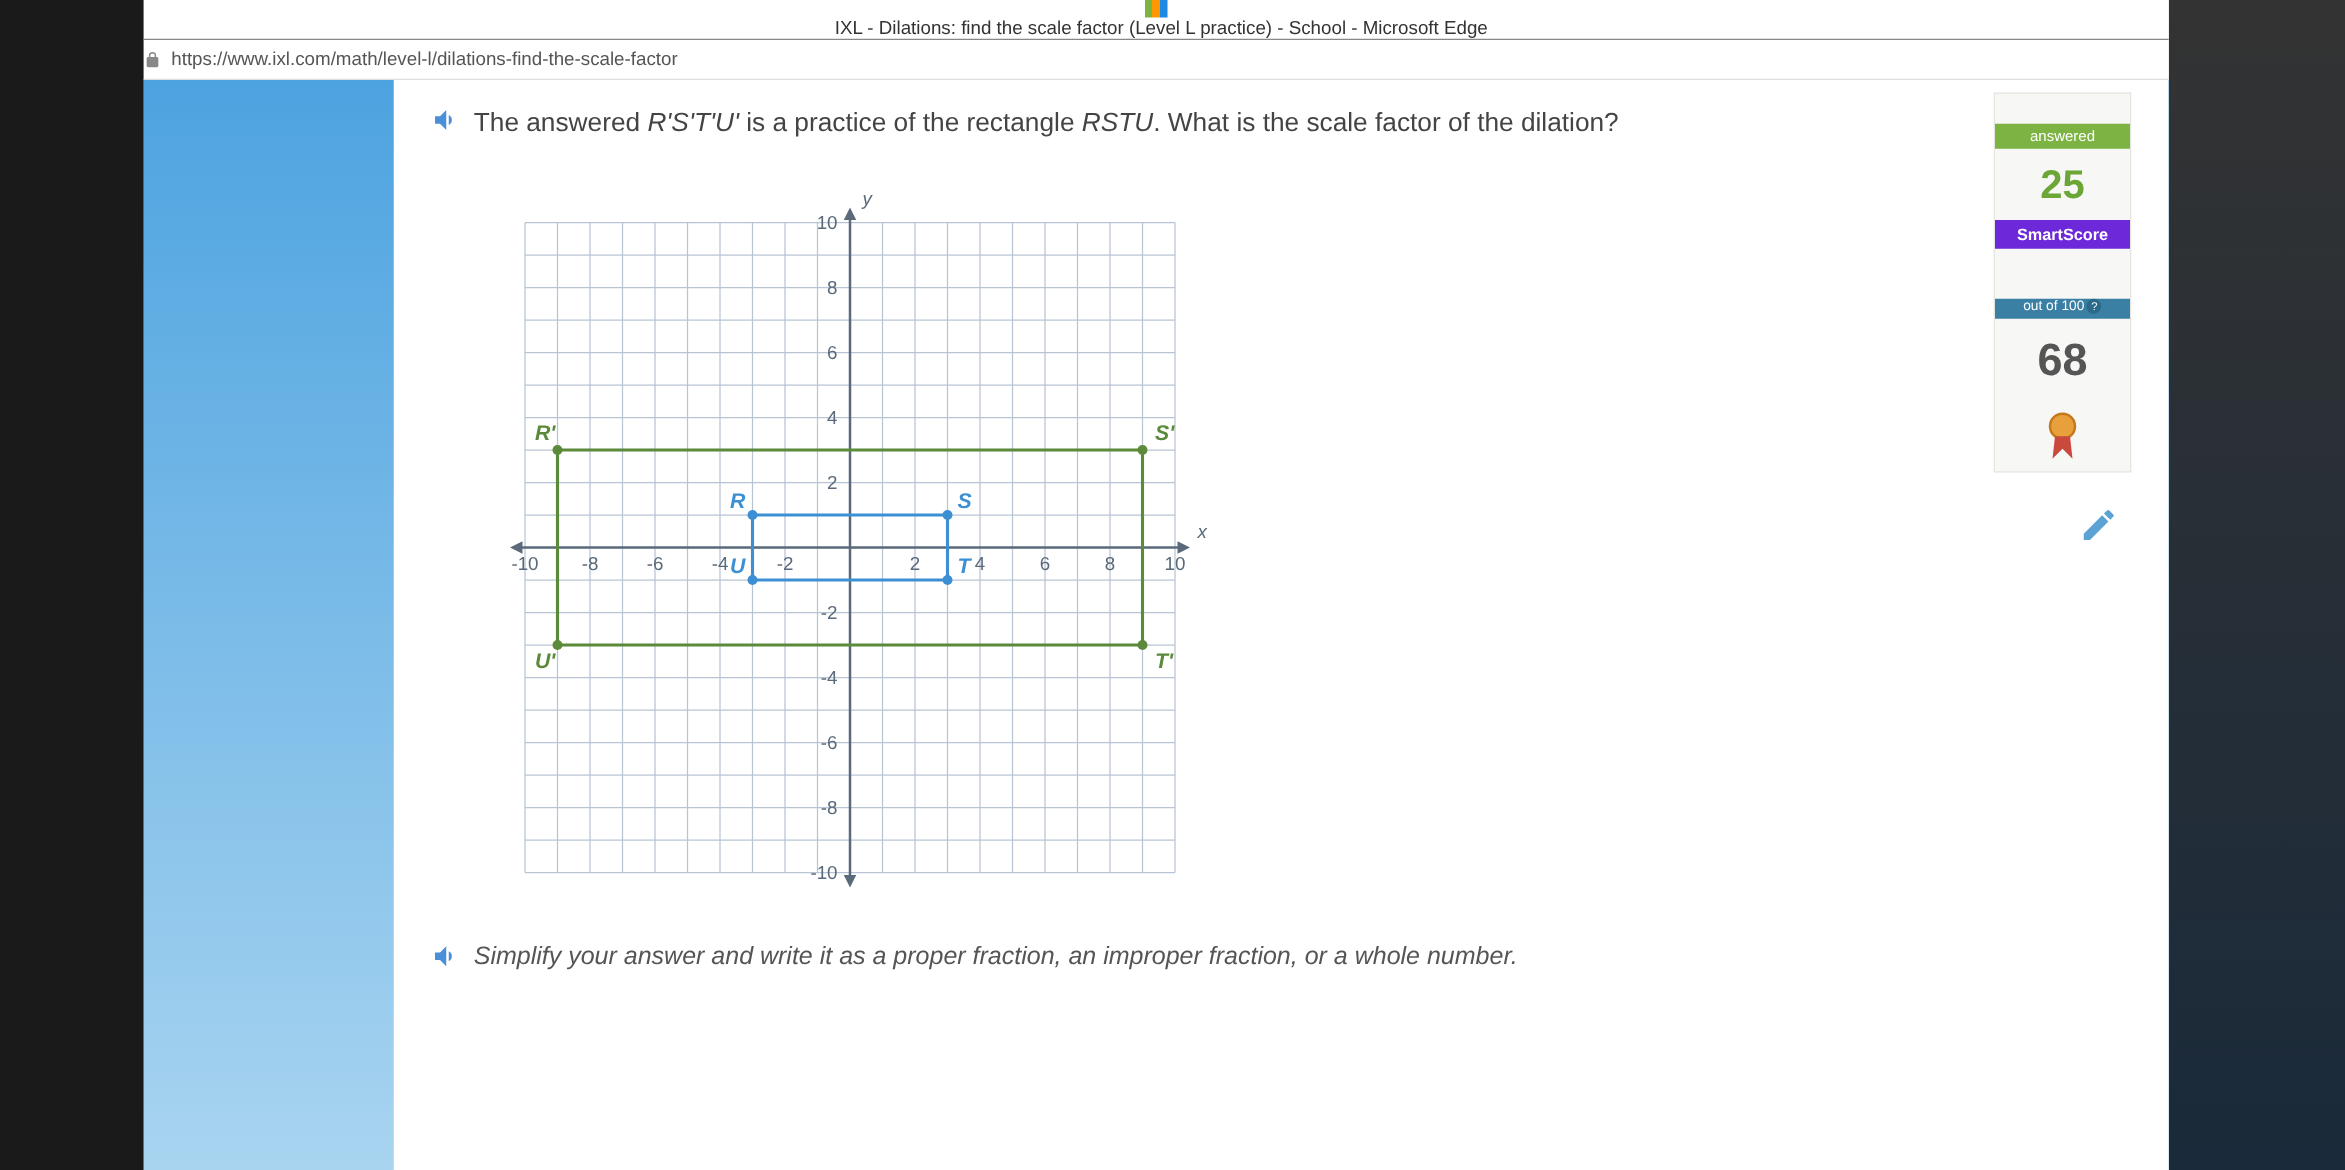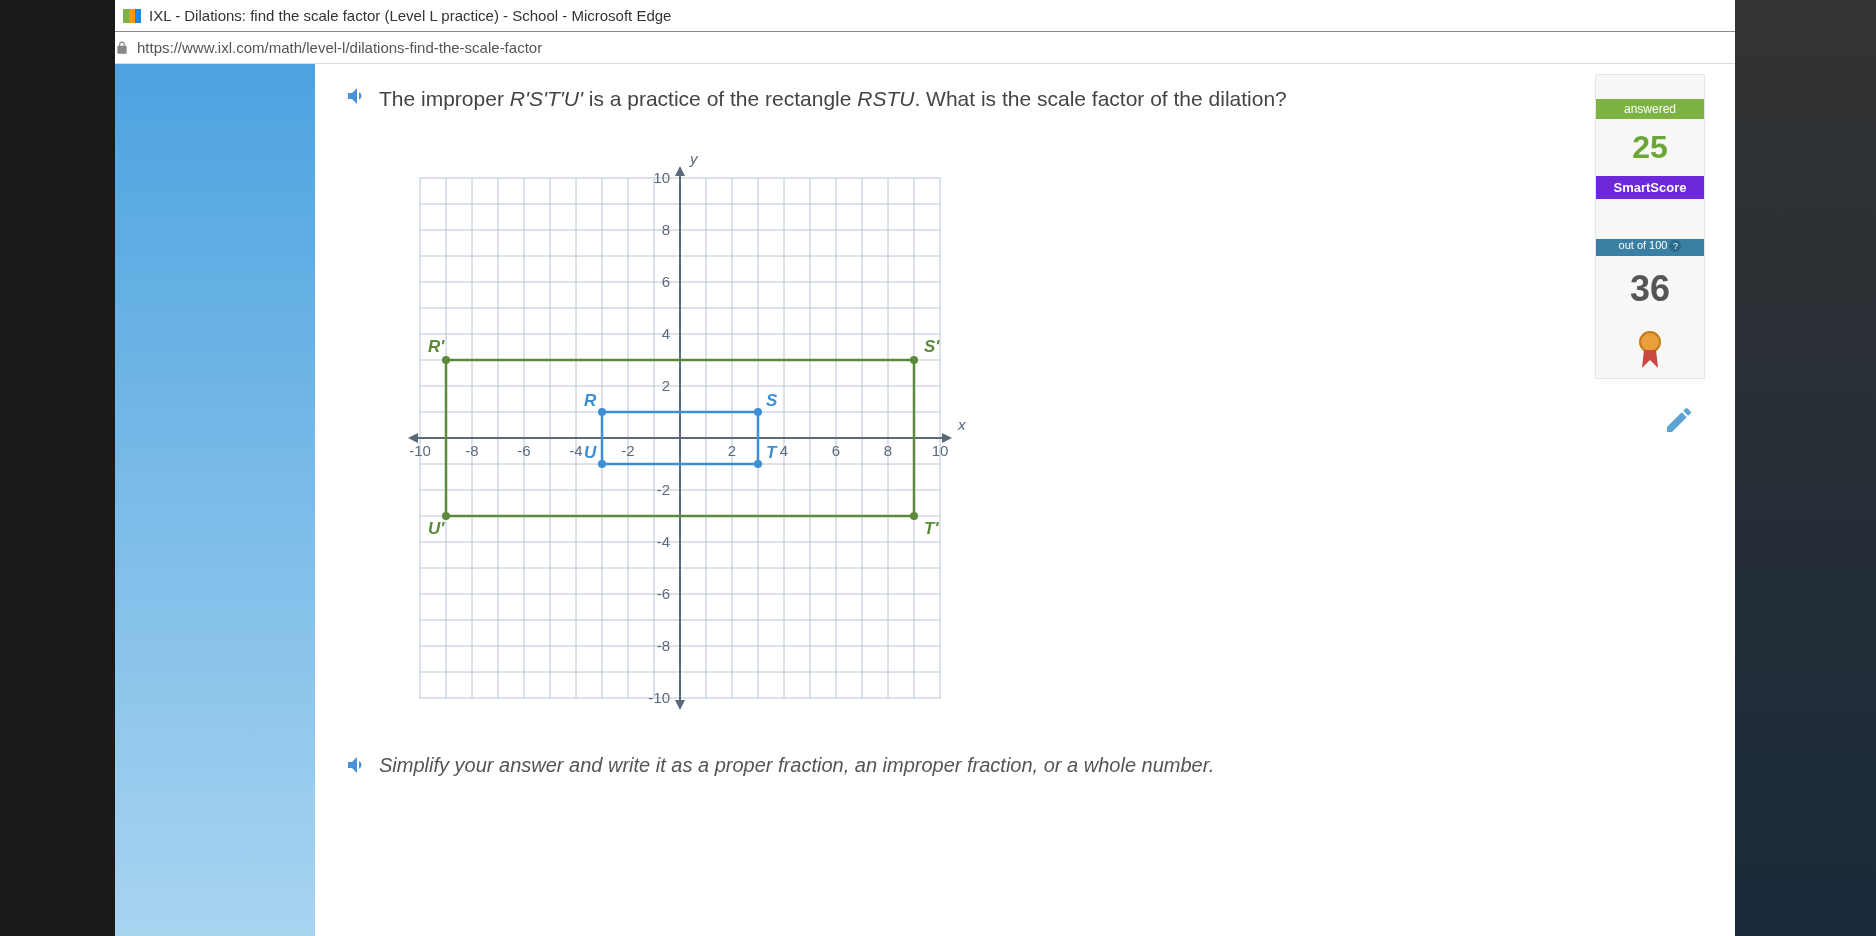--- a/index.html
+++ b/index.html
@@ -23,20 +23,21 @@
     }
     .title-bar {
       height: 32px;
       background: #fff;
       border-bottom: 1px solid #888;
       display: flex;
       align-items: center;
       padding-left: 8px;
       font-size: 15px;
       color: #333;
+      flex-direction: column;
     }
     .title-bar .favicon {
       width: 18px;
       height: 14px;
       background: linear-gradient(to right, #7cb342 33%, #ff9800 33% 66%, #1e88e5 66%);
       margin-right: 8px;
     }
     .url-bar {
       height: 32px;
       background: #fff;
@@ -214,21 +215,21 @@
     <div class="left-margin"></div>
     <div class="main-content">
 
       <div class="question-row">
         <span class="speaker-icon">
           <svg viewBox="0 0 24 24" width="24" height="24">
               <path fill="currentColor" d="M3 9v6h4l5 5V4L7 9H3zm13.5 3a4.5 4.5 0 0 0-2.5-4v8a4.5 4.5 0 0 0 2.5-4z"></path>
             </svg>
         </span>
         <div class="question-text">
-          <span>The improper </span><em>R'S'T'U'</em><span> is a practice of the rectangle </span><em>RSTU</em><span>. What is the scale factor of the dilation?</span>
+          <span>The answered </span><em>R'S'T'U'</em><span> is a practice of the rectangle </span><em>RSTU</em><span>. What is the scale factor of the dilation?</span>
         </div>
       </div>
 
       <div class="chart-container">
         <svg class="graph-svg" id="graph-svg" width="590" height="590">
             <line x1="35" y1="555" x2="35" y2="35" stroke="#b8c4d4" stroke-width="1"></line>
             <line x1="61" y1="555" x2="61" y2="35" stroke="#b8c4d4" stroke-width="1"></line>
             <line x1="87" y1="555" x2="87" y2="35" stroke="#b8c4d4" stroke-width="1"></line>
             <line x1="113" y1="555" x2="113" y2="35" stroke="#b8c4d4" stroke-width="1"></line>
             <line x1="139" y1="555" x2="139" y2="35" stroke="#b8c4d4" stroke-width="1"></line>
@@ -327,21 +328,21 @@
         <div class="instruction-text">Simplify your answer and write it as a proper fraction, an improper fraction, or a whole number.</div>
       </div>
 
       <div class="score-panel">
         <div class="answered-label">answered</div>
         <div class="answered-count">25</div>
         <div class="smartscore-header">SmartScore</div>
         <div class="smartscore-sub">
           <span>out of 100</span><span class="help-badge">?</span>
         </div>
-        <div class="smartscore-value">36</div>
+        <div class="smartscore-value">68</div>
         <div class="ribbon">
           <svg viewBox="0 0 28 40">
               <circle cx="14" cy="12" r="10" fill="#e8a03d" stroke="#c47a1a" stroke-width="2"></circle>
               <path d="M8 20 L6 38 L14 30 L22 38 L20 20" fill="#c94a3d"></path>
             </svg>
         </div>
       </div>
 
       <div class="pencil-icon">
         <svg viewBox="0 0 24 24" width="32" height="32">

